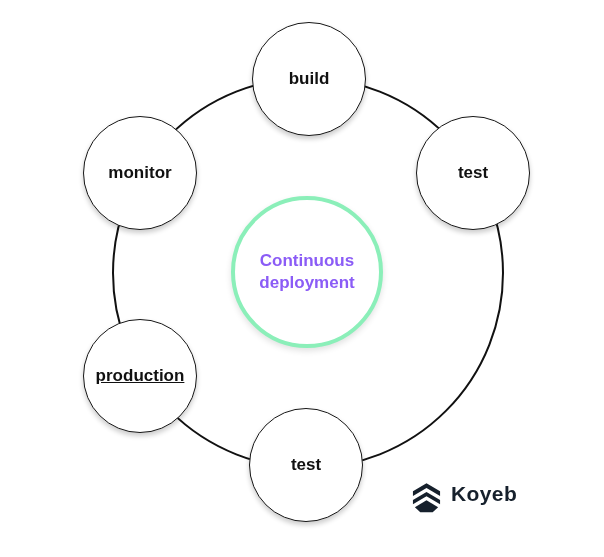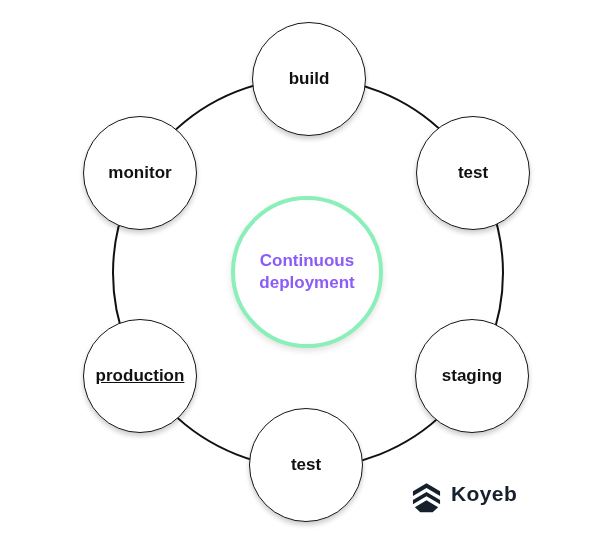--- a/index.html
+++ b/index.html
@@ -93,23 +93,20 @@
   <div class="ring"></div>
 
   <div class="node node--build">
     <span>build</span>
   </div>
 
   <div class="node node--test-1">
     <span>test</span>
   </div>
 
-  <div class="node node--staging">
-    <span>staging</span>
-  </div>
 
   <div class="node node--test-2">
     <span>test</span>
   </div>
 
   <div class="node node--production">
     <span>production</span>
   </div>
 
   <div class="node node--monitor">

